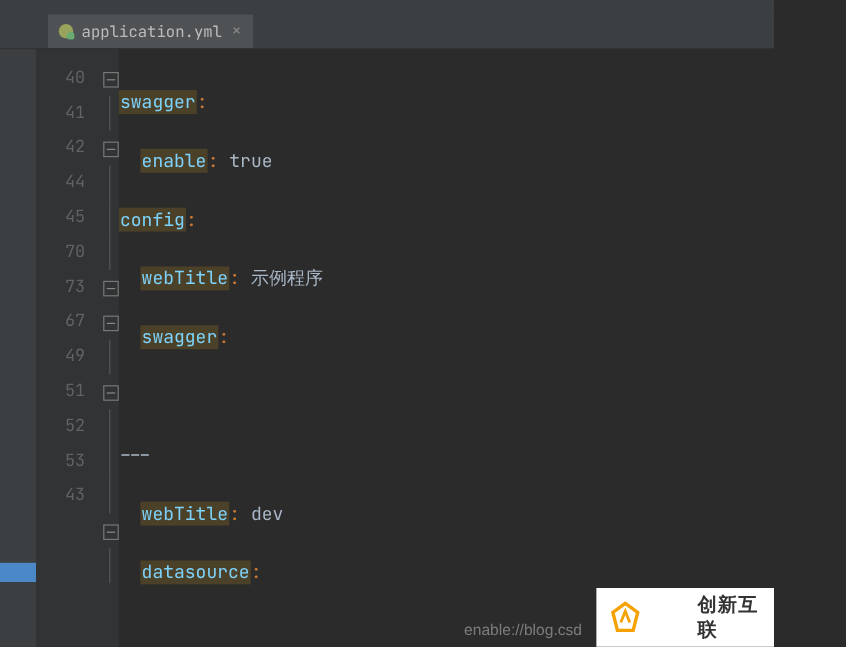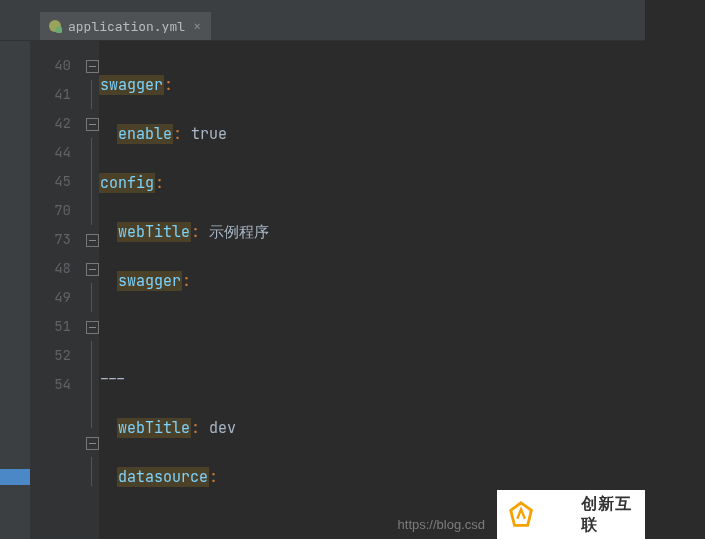--- a/index.html
+++ b/index.html
@@ -62,25 +62,26 @@
     </div>
 
     <div class="gutter">
       <div class="ln">40</div>
       <div class="ln">41</div>
       <div class="ln">42</div>
       <div class="ln">44</div>
       <div class="ln">45</div>
       <div class="ln">70</div>
       <div class="ln">73</div>
-      <div class="ln">48</div>
+      <div class="ln">67</div>
       <div class="ln">49</div>
       <div class="ln">51</div>
       <div class="ln">52</div>
-      <div class="ln">54</div>
+      <div class="ln">53</div>
+      <div class="ln">43</div>
     </div>
 
     <div class="foldcol">
       <div class="fg">
           <div class="minus"></div>
         </div>
       <div class="fg">
           <div class="line"></div>
         </div>
       <div class="fg">
@@ -134,21 +135,21 @@
 <div class="row"><span class="str">---</span></div>
 <div class="row">  <span class="key keybg">webTitle</span><span class="colon">:</span> <span class="str">dev</span></div>
 <div class="row">  <span class="key keybg">datasource</span><span class="colon">:</span></div>
 
 
 
 
 
     </div>
 
-    <div class="watermark">https://blog.csd</div>
+    <div class="watermark">enable://blog.csd</div>
 
     <div class="brand">
       <svg width="30" height="30" viewBox="0 0 30 30">
         <path d="M15 2 L26 10 L22 26 L8 26 L4 10 Z" fill="none" stroke="#f5a100" stroke-width="3"></path>
         <path d="M11 19 L15 9 L19 19" fill="none" stroke="#f5a100" stroke-width="2.5"></path>
       </svg>
       <span class="brand-text">创新互联</span>
     </div>
   </div>
 </div>

